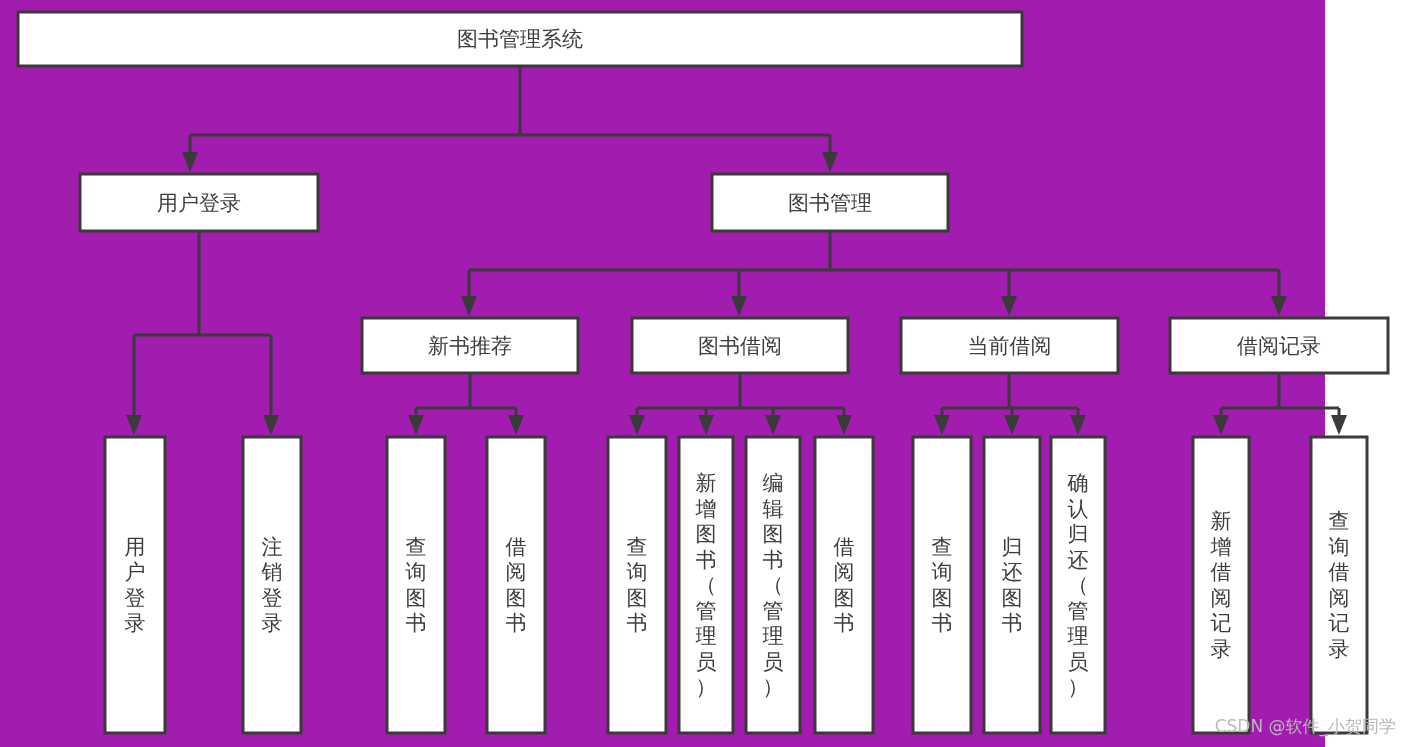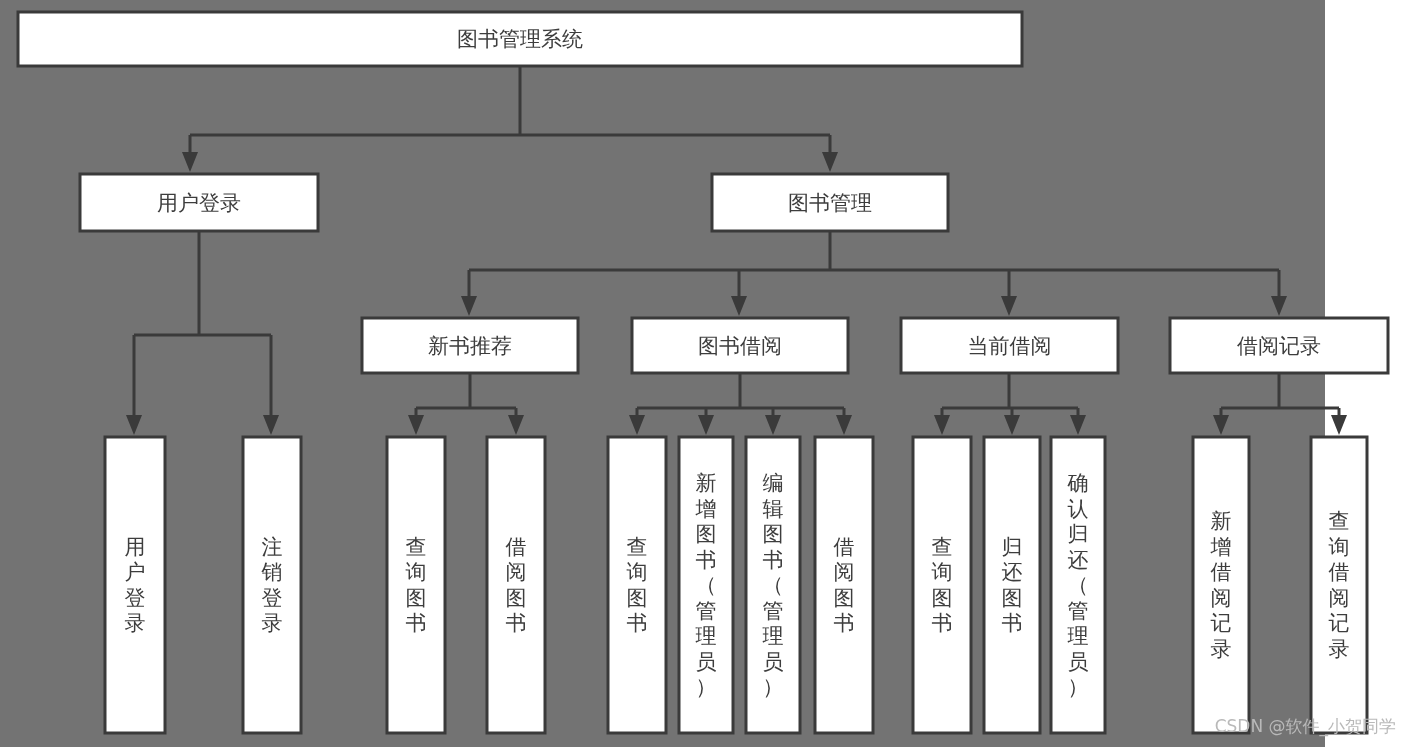--- a/index.html
+++ b/index.html
@@ -11,21 +11,21 @@
   body {
     width: 1405px;
     height: 747px;
     overflow: hidden;
     font-family: "DejaVu Sans", "Liberation Sans", sans-serif;
   }
   #diagram-root {
     position: relative;
     width: 1325px;
     height: 747px;
-    background: #737373;
+    background: #a21caf;
   }
   svg#structure-chart {
     display: block;
     width: 1405px;
     height: 747px;
   }
   .node-box {
     fill: #ffffff;
     stroke: #3a3a3a;
     stroke-width: 3;

